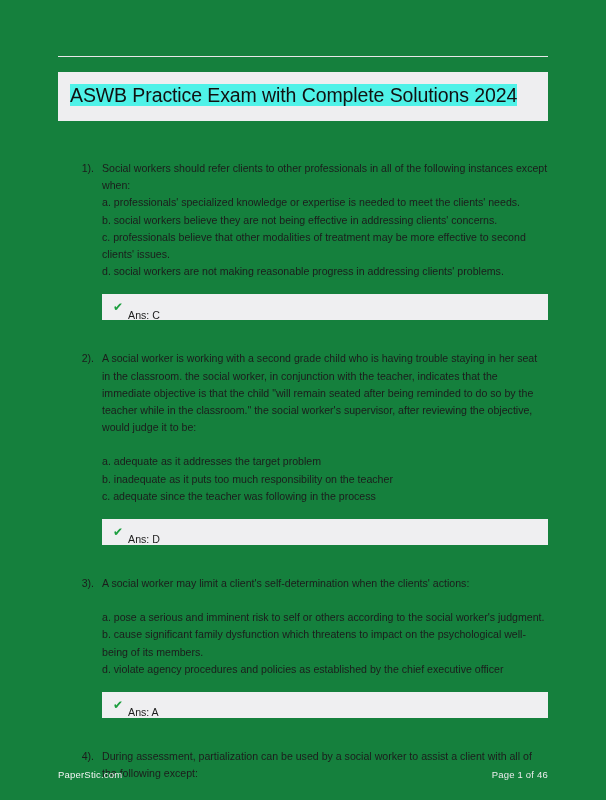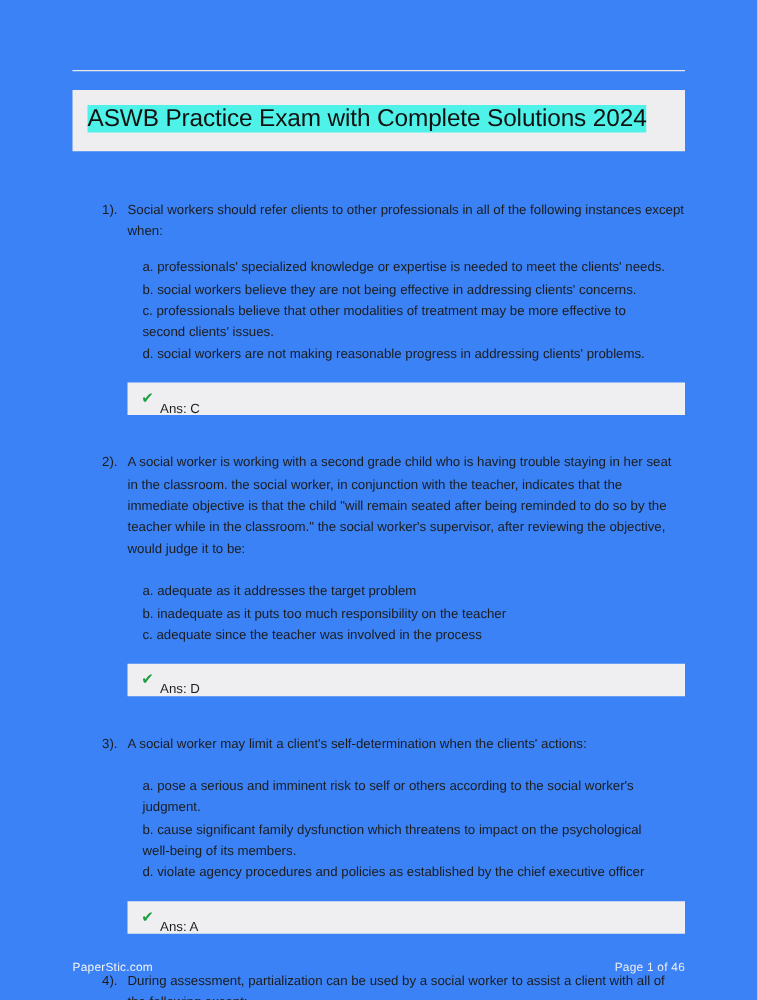--- a/index.html
+++ b/index.html
@@ -16,21 +16,21 @@
     font-family: "Liberation Sans", sans-serif;
     color: #1a1a1a;
     -webkit-font-smoothing: antialiased;
   }
 
   .page {
     position: absolute;
     left: 0; top: 0;
     width: 606px;
     height: 800px;
-    background: #3b82f6;
+    background: #15803d;
     box-sizing: border-box;
   }
 
   
   .top-rule {
     position: absolute;
     left: 58px;
     top: 56px;
     width: 490px;
     height: 1px;
@@ -87,21 +87,21 @@
     flex: 1 1 auto;
     min-width: 0;
   }
   .q-stem, .q-option {
     font-size: 10.6px;
     line-height: 17.2px;
     color: #1c1c1c;
     margin: 0;
   }
   .q-options {
-    margin: 12px;
+    margin: 0;
   }
   .q-options.spaced {
     margin-top: 17px;
   }
 
   
   .answer-bar {
     margin-top: 14px;
     background: #efeff1;
     height: 26px;
@@ -180,21 +180,21 @@
 
     <div class="gap-after-answer"></div>
 
     <div class="question">
       <div class="q-number">2).</div>
       <div class="q-body">
         <p class="q-stem">A social worker is working with a second grade child who is having trouble staying in her seat in the classroom. the social worker, in conjunction with the teacher, indicates that the immediate objective is that the child "will remain seated after being reminded to do so by the teacher while in the classroom." the social worker's supervisor, after reviewing the objective, would judge it to be:</p>
         <div class="q-options spaced">
           <p class="q-option">a. adequate as it addresses the target problem</p>
           <p class="q-option">b. inadequate as it puts too much responsibility on the teacher</p>
-          <p class="q-option">c. adequate since the teacher was involved in the process</p>
+          <p class="q-option">c. adequate since the teacher was following in the process</p>
         </div>
         <div class="answer-bar">
           <span class="check-icon">✔</span>
           <span class="answer-text">Ans: D</span>
         </div>
       </div>
     </div>
 
     <div class="gap-after-answer"></div>
 

